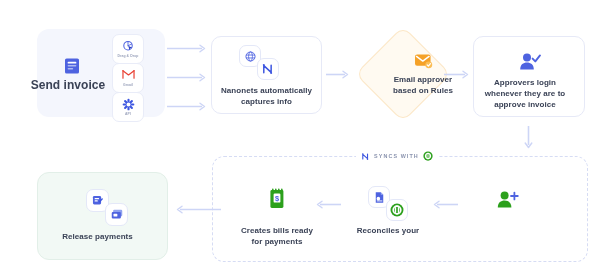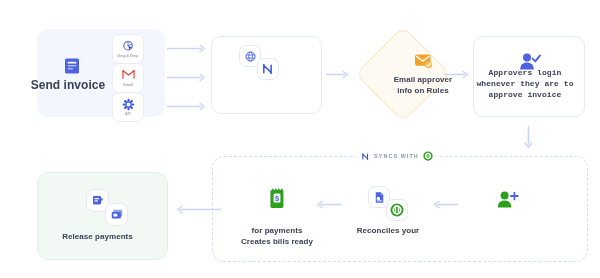--- a/index.html
+++ b/index.html
@@ -203,61 +203,65 @@
   </div>
   <div class="tile" style="left:257px; top:58px; width:22px; height:22px;">
     <span>
       <svg width="14" height="14" viewBox="0 0 16 16">
         <path d="M3.2 12.4 L3.2 4.2 L11.6 11.8 L11.6 3.6" fill="none" stroke="#3c55e0" stroke-width="1.7" stroke-linecap="round" stroke-linejoin="round"></path>
         <circle cx="3.2" cy="3.3" r="1.15" fill="#3c55e0"></circle>
         <circle cx="11.6" cy="12.7" r="1.15" fill="#3c55e0"></circle>
       </svg>
     </span>
   </div>
+  <div class="node-label" style="left:211px; top:85px; width:111px;">
+    <div>Nanonets automatically</div>
+    <div>captures info</div>
+  </div>
 
   <div class="arrow" style="left:326px; top:70px;">
     <svg width="26" height="9" viewBox="0 0 26 9">
       <path d="M0 4.5 H19" stroke="#cdd5f6" stroke-width="1.6"></path>
       <path d="M17 1.2 L21.5 4.5 L17 7.8" fill="none" stroke="#cdd5f6" stroke-width="1.4" stroke-linecap="round" stroke-linejoin="round"></path>
     </svg>
   </div>
 
   <div class="diamond" style="left:369px; top:40px; width:68px; height:68px;"></div>
   <div class="diamond-content" style="left:376px; top:48px; width:94px; height:52px;">
     <span>
       <svg width="19" height="16" viewBox="0 0 20 17">
         <rect x="1" y="1.6" width="16.5" height="12" rx="2.2" fill="#f5a127"></rect>
         <path d="M2.6 3.6 L9.25 8.6 L15.9 3.6" fill="none" stroke="#ffffff" stroke-width="1.5" stroke-linecap="round" stroke-linejoin="round"></path>
         <circle cx="15.6" cy="12.6" r="3.7" fill="#fbbd55"></circle>
         <path d="M13.9 12.6 L15.2 13.9 L17.4 11.3" fill="none" stroke="#ffffff" stroke-width="1.3" stroke-linecap="round" stroke-linejoin="round"></path>
       </svg>
     </span>
     <div class="node-label" style="position:relative; top:0;">
       <div>Email approver</div>
-      <div>info on Rules</div>
+      <div>based on Rules</div>
     </div>
   </div>
 
   <div class="arrow" style="left:444px; top:70px;">
     <svg width="28" height="9" viewBox="0 0 28 9">
       <path d="M0 4.5 H21" stroke="#cdd5f6" stroke-width="1.6"></path>
       <path d="M19 1.2 L23.5 4.5 L19 7.8" fill="none" stroke="#cdd5f6" stroke-width="1.4" stroke-linecap="round" stroke-linejoin="round"></path>
     </svg>
   </div>
 
   <div class="panel panel-outline" style="left:473px; top:36px; width:112px; height:81px;">
   </div>
   <div style="position:absolute; left:517px; top:52px; width:24px; height:20px;">
     <svg width="24" height="20" viewBox="0 0 24 20">
       <circle cx="10" cy="5.6" r="4" fill="#4e63e0"></circle>
       <path d="M3.2 17.5 C3.2 12.6 6.4 10.6 10 10.6 C13.6 10.6 16.8 12.6 16.8 17.5 Z" fill="#4e63e0"></path>
       <path d="M15.6 6.6 L18.3 9.4 L23 3.4" fill="none" stroke="#4e63e0" stroke-width="1.9" stroke-linecap="round" stroke-linejoin="round"></path>
     </svg>
   </div>
-  <div class="node-label" style="left:473px; top:67px; width:104px;font-family:Liberation Mono, monospace;">
+  <div class="node-label" style="left:473px; top:77px; width:104px;">
     <div>Approvers login</div>
     <div>whenever they are to</div>
     <div>approve invoice</div>
   </div>
 
   <div class="arrow" style="left:524px; top:126px;">
     <svg width="9" height="26" viewBox="0 0 9 26">
       <path d="M4.5 0 V19" stroke="#cdd5f6" stroke-width="1.6"></path>
       <path d="M1.2 17 L4.5 21.5 L7.8 17" fill="none" stroke="#cdd5f6" stroke-width="1.4" stroke-linecap="round" stroke-linejoin="round"></path>
     </svg>
@@ -337,22 +341,22 @@
       <rect x="3.4" y="2" width="13" height="18" rx="1.4" fill="#2ca01c"></rect>
       <rect x="5" y="0.6" width="1.6" height="3" rx="0.8" fill="#2ca01c"></rect>
       <rect x="8" y="0.6" width="1.6" height="3" rx="0.8" fill="#2ca01c"></rect>
       <rect x="11" y="0.6" width="1.6" height="3" rx="0.8" fill="#2ca01c"></rect>
       <rect x="14" y="0.6" width="1.6" height="3" rx="0.8" fill="#2ca01c"></rect>
       <rect x="6.6" y="5.6" width="6.8" height="9" rx="1.2" fill="#ffffff"></rect>
       <text x="10" y="12.6" font-family="'Liberation Sans',sans-serif" font-size="7.4" font-weight="bold" fill="#4e63e0" text-anchor="middle">$</text>
     </svg>
   </div>
   <div class="node-label" style="left:222px; top:225px; width:110px;">
+    <div>Creates bills ready</div>
     <div>for payments</div>
-    <div>Creates bills ready</div>
   </div>
 
   <div class="arrow" style="left:173px; top:205px;">
     <svg width="48" height="9" viewBox="0 0 48 9">
       <path d="M48 4.5 H7" stroke="#cdd5f6" stroke-width="1.6"></path>
       <path d="M9 1.2 L4.5 4.5 L9 7.8" fill="none" stroke="#cdd5f6" stroke-width="1.4" stroke-linecap="round" stroke-linejoin="round"></path>
     </svg>
   </div>
 
   <div class="panel panel-tinted-green" style="left:37px; top:172px; width:131px; height:88px;">

